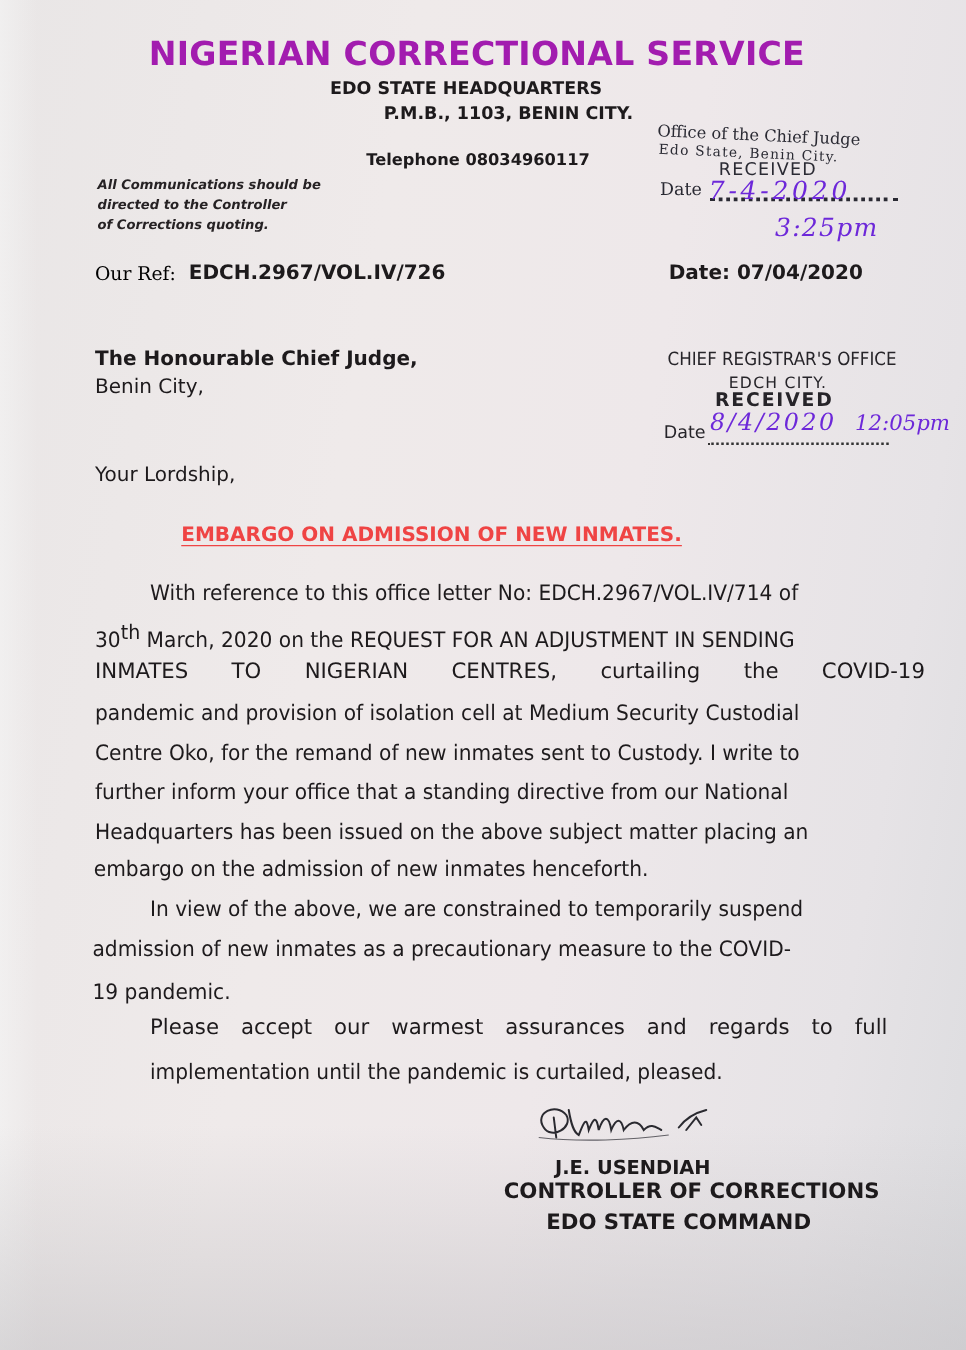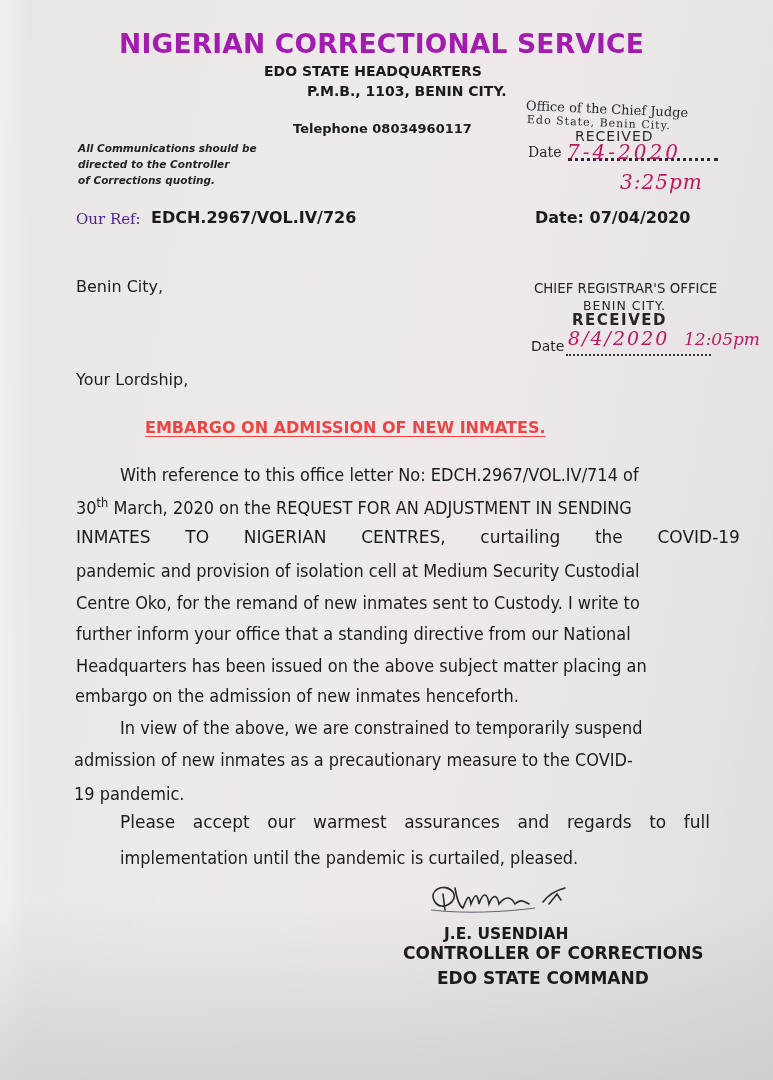--- a/index.html
+++ b/index.html
@@ -24,47 +24,47 @@
   .hq { left:264px; top:63px; font-weight:bold; font-size:14px; }
   .pmb { left:264px; top:83px; font-weight:bold; font-size:14px;margin-left:43px; }
   .tel { left:293px; top:121px; font-weight:bold; font-size:13px; }
 
   .stamp1 { font-family:"DejaVu Serif", serif; color:#2a2a33; }
   .s1-l1 { left:526px; top:98px; font-size:13px; transform:rotate(2.5deg); transform-origin:left; }
   .s1-l2 { left:527px; top:113px; font-size:11px; letter-spacing:1px; transform:rotate(2.5deg); transform-origin:left; }
   .s1-recv { left:575px; top:128px; font-family:"DejaVu Sans", sans-serif; font-size:14px; letter-spacing:1px; }
   .s1-date { left:528px; top:144px; font-size:14px; }
   .s1-dots { left:568px; top:158px; width:150px; border-bottom:3px dotted #2a2a33; height:0; }
-  .hand { font-family:"DejaVu Serif", serif; font-style:italic; color:#be185d; }
+  .hand { font-family:"DejaVu Serif", serif; font-style:italic; color:#6d28d9; }
   .h1-date { left:567px; top:140px; font-size:20px; letter-spacing:3px; }
   .h1-time { left:620px; top:170px; font-size:20px; letter-spacing:1px; }
 
   .comm { left:78px; top:140px; font-style:italic; font-weight:bold; font-size:10.5px; line-height:16px; color:#262224; }
-  .ref-label { left:76px; top:210px; font-family:"DejaVu Serif", serif; font-size:15px; color:#4c1d95; }
+  .ref-label { left:76px; top:210px; font-family:"DejaVu Serif", serif; font-size:15px; color:#000000; }
   .ref-value { left:151px; top:208px; font-weight:bold; font-size:16px; }
   .date-label { left:535px; top:208px; font-weight:bold; font-size:16px; }
 
   .addr { left:76px; top:276px; font-size:16px; line-height:22px; }
   .addr .b { font-weight:bold; }
   .salutation { left:76px; top:370px; font-size:16px; }
 
   .stamp2 { color:#262429; font-family:"DejaVu Sans", sans-serif; }
   .s2-l1 { left:534px; top:280px; font-size:14.5px; transform:scaleX(0.92); transform-origin:left; }
   .s2-l2 { left:583px; top:298px; font-size:12.5px; letter-spacing:1px; }
   .s2-l3 { left:572px; top:311px; font-size:15px; letter-spacing:1.5px; font-weight:bold; }
   .s2-date { left:531px; top:338px; font-size:14px; }
   .s2-dots { left:566px; top:354px; width:145px; height:0; border-bottom:2px dotted #333; }
   .h2-date { left:568px; top:327px; font-size:19px; letter-spacing:2px; }
   .h2-time { left:684px; top:329px; font-size:17px; }
 
   .subject { left:145px; top:418px; font-weight:bold; font-size:16px; text-decoration:underline; text-underline-offset:3px; color:#ef4444; }
 
   .body-line { font-size:17px; color:#1d1a1c; transform:scaleX(0.95); transform-origin:left; }
   .justify { display:flex; justify-content:space-between;text-align:right; }
-  sup { font-size:12px;margin-top:20px; }
+  sup { font-size:16px;margin-top:20px; }
 
   .sig-scribble { left:425px; top:880px; width:180px; height:40px; }
   .sig-name { left:444px; top:925px; font-weight:bold; font-size:15.5px;text-align:center; }
   .sig-title { left:403px; top:943px; font-weight:bold; font-size:17px; }
   .sig-cmd { left:437px; top:968px; font-weight:bold; font-size:17px;text-align:right; }
 </style>
 </head>
 <body>
 
 <div class="shade-left"></div>
@@ -89,27 +89,28 @@
   <div>All Communications should be</div>
   <div>directed to the Controller</div>
   <div>of Corrections quoting.</div>
 </div>
 
 <div class="abs ref-label">Our Ref:</div>
 <div class="abs ref-value">EDCH.2967/VOL.IV/726</div>
 <div class="abs date-label">Date: 07/04/2020</div>
 
 <div class="abs addr">
+  <div class="b">The Honourable Chief Judge,</div>
   <div>Benin City,</div>
 </div>
 <div class="abs salutation">Your Lordship,</div>
 
 <div>
   <div class="abs stamp2 s2-l1">CHIEF REGISTRAR'S OFFICE</div>
-  <div class="abs stamp2 s2-l2">BENIN CITY.</div>
+  <div class="abs stamp2 s2-l2">EDCH CITY.</div>
   <div class="abs stamp2 s2-l3">RECEIVED</div>
   <div class="abs stamp2 s2-date">Date</div>
   <div class="abs s2-dots"></div>
   <div class="abs hand h2-date">8/4/2020</div>
   <div class="abs hand h2-time">12:05pm</div>
 </div>
 
 <div class="abs subject">EMBARGO ON ADMISSION OF NEW INMATES.</div>
 
 <div>

